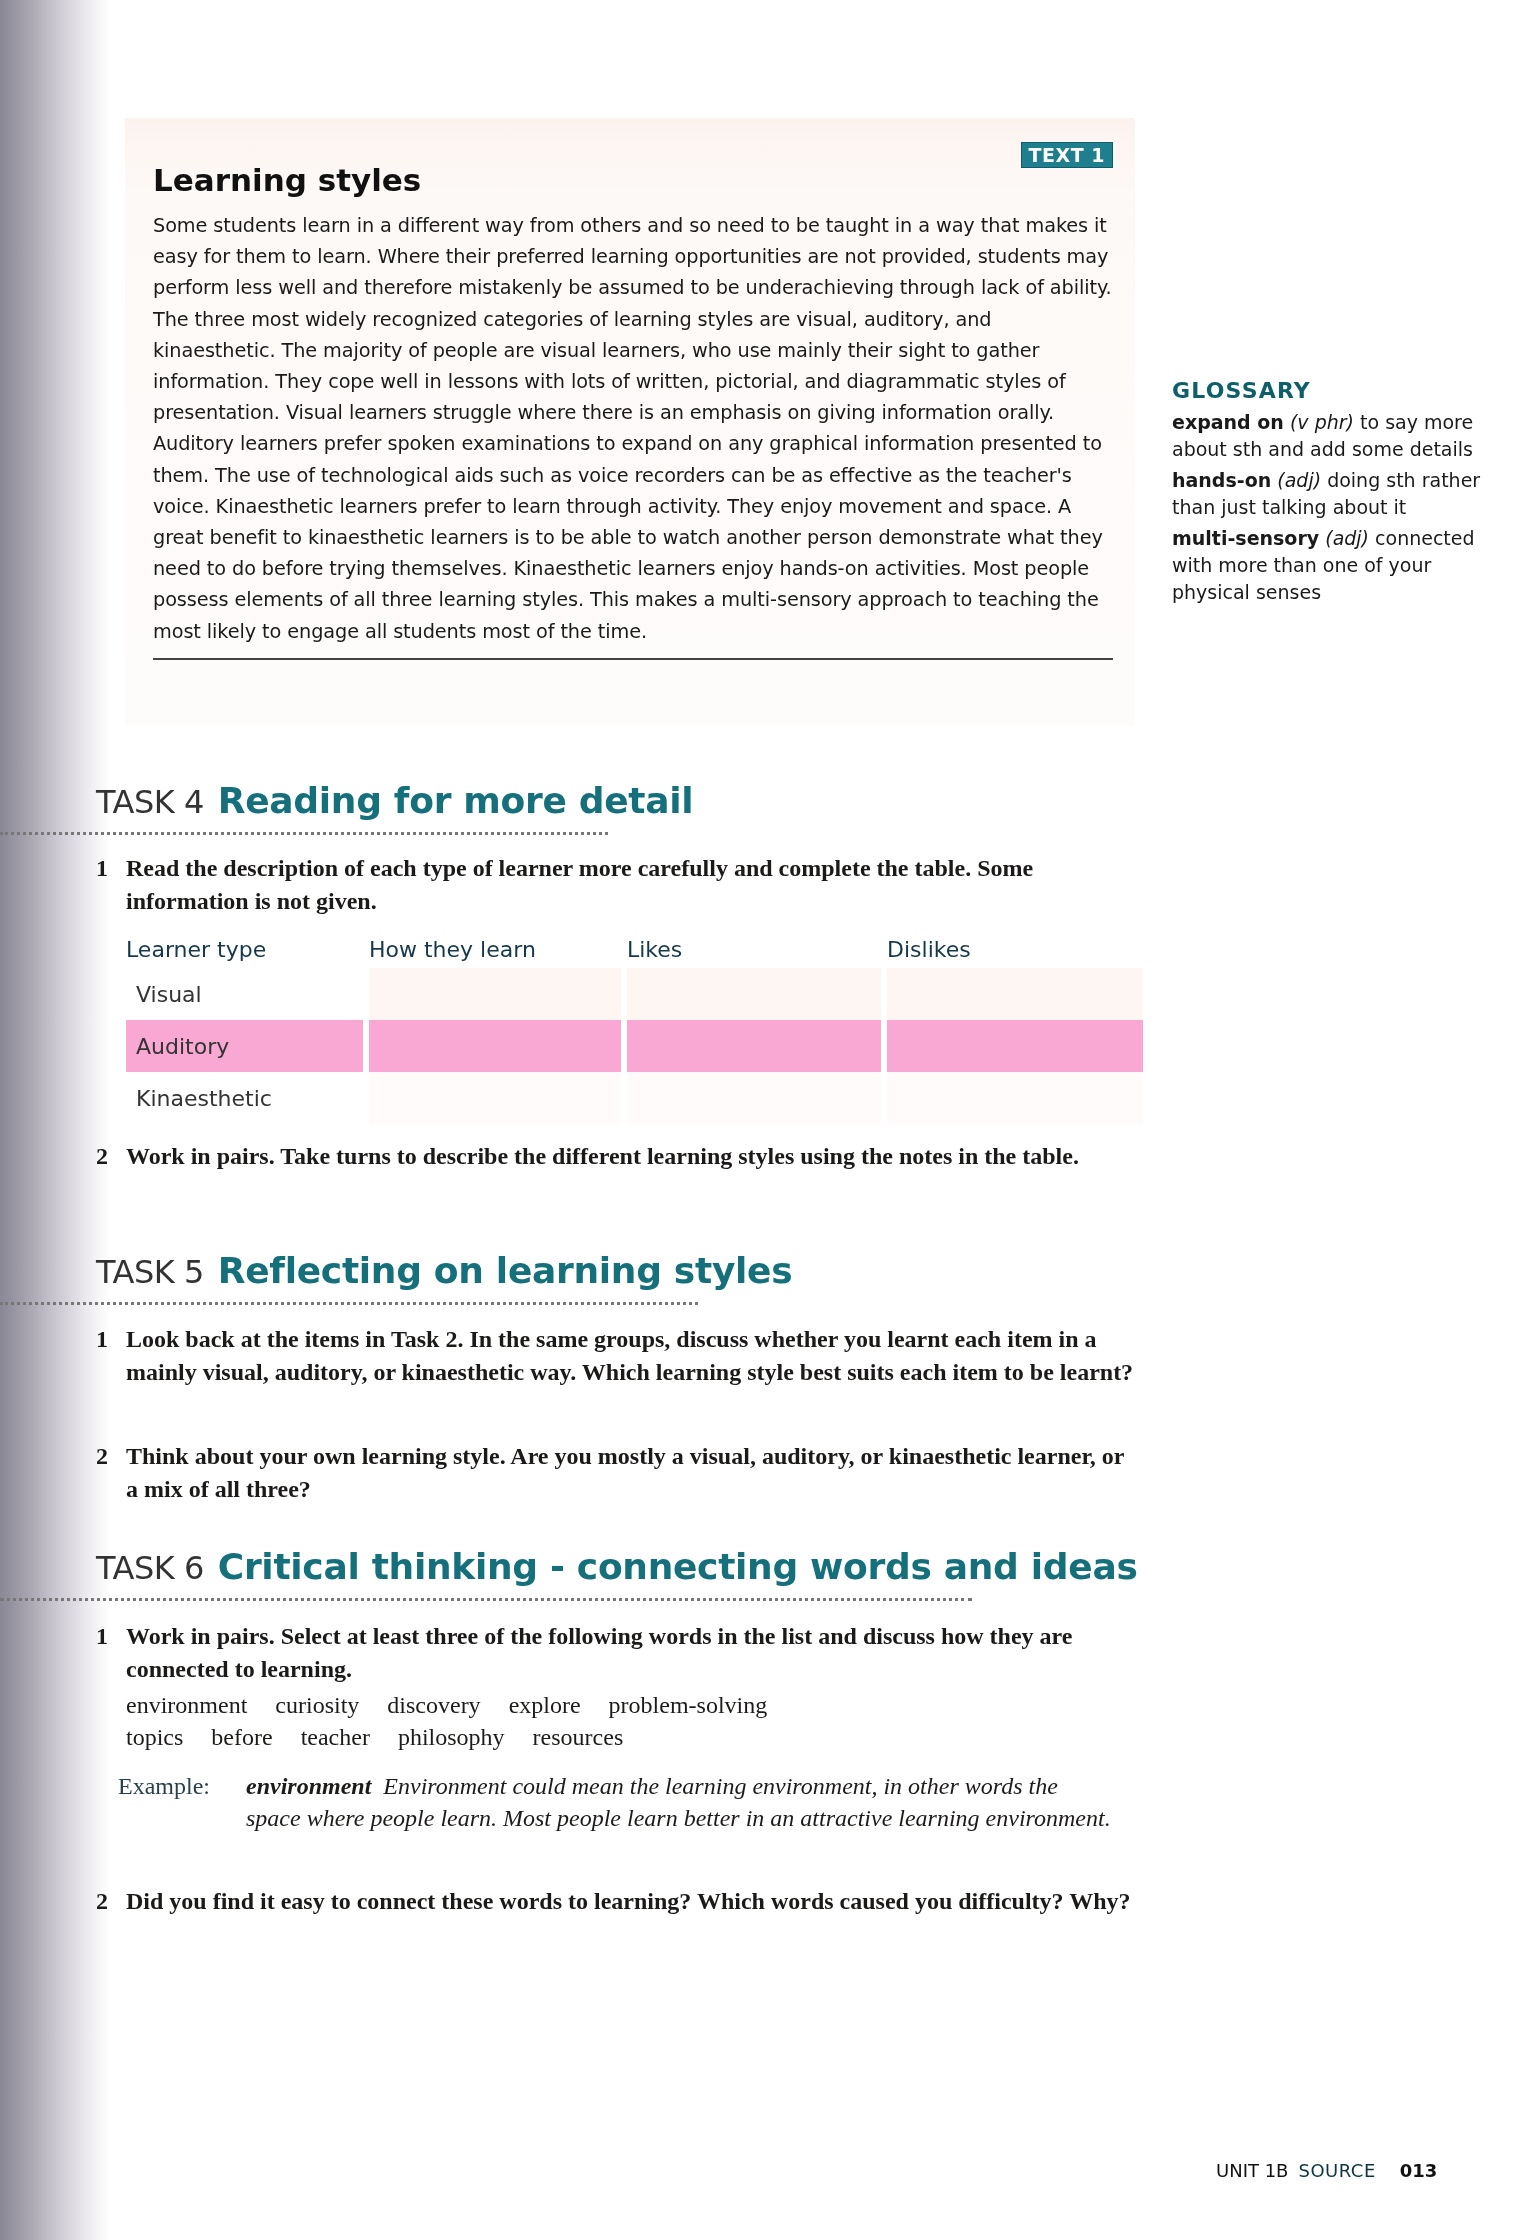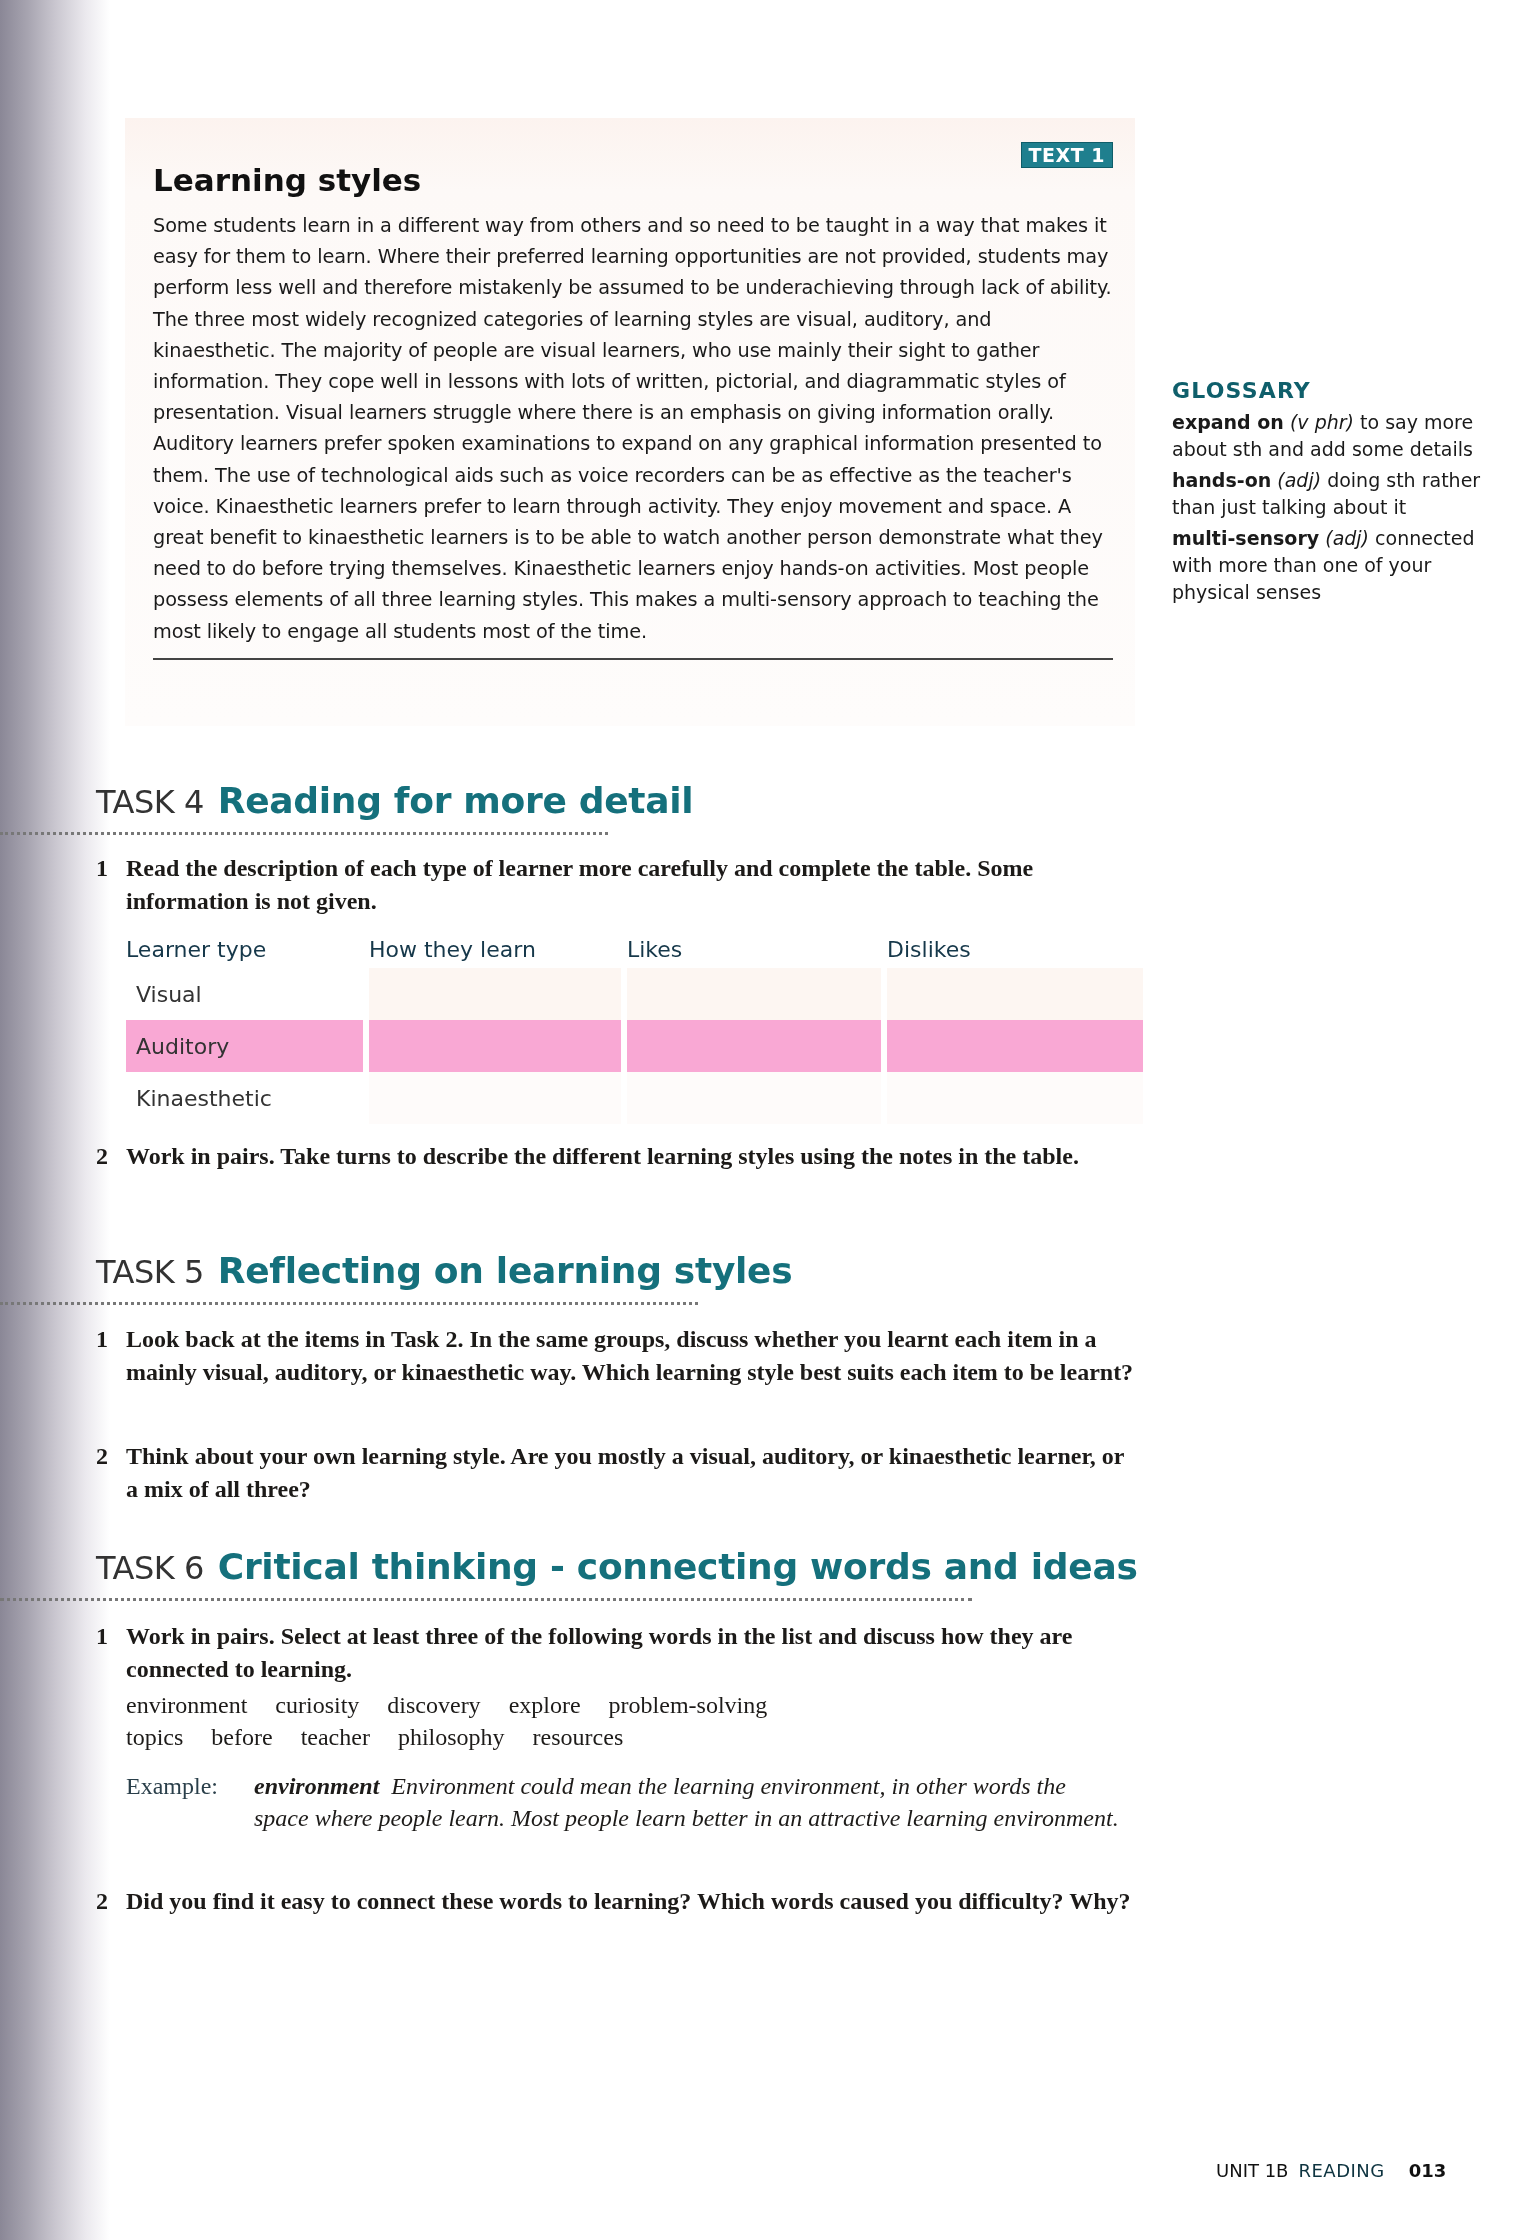--- a/index.html
+++ b/index.html
@@ -79,21 +79,21 @@
   .row-dark div { background: #f9a8d4; }
   .row-white div { background: #fefbfa; }
   .row-white div.c1 { background: transparent; }
 
   .wordlist {
     position: absolute; left: 126px; font-family: "Liberation Serif", serif; font-size: 24px; color: #1d1b19;
     word-spacing: 0;
   }
   .wordlist span { margin-right: 22px; }
   .example {
-    position: absolute; left: 126px; top: 1770px; width: 1000px; display: flex;
+    position: absolute; left: 118px; top: 1770px; width: 1000px; display: flex;
     font-family: "Liberation Serif", serif; font-size: 24px; line-height: 32px; color: #1d1b19;
   }
   .example .lbl { width: 128px; flex: 0 0 128px; color: #2a3f4a; }
   .example .body { font-style: italic; flex: 1; }
   .example .body b { font-weight: bold; }
 
   .footer {
     position: absolute; left: 1216px; top: 2160px; font-size: 18px; display: flex; gap: 10px; align-items: baseline;
   }
   .footer .unit { color: #111; }
@@ -223,15 +223,15 @@
   </span>
 </div>
 
 <div class="q" style="top:1885px;">
   <span class="n">2</span>
   <span class="t">Did you find it easy to connect these words to learning? Which words caused you difficulty? Why?</span>
 </div>
 
 <div class="footer">
   <span class="unit">UNIT 1B</span>
-  <span class="sec">READING</span>
+  <span class="sec">SOURCE</span>
   <span class="pg">013</span>
 </div>
 
 </body></html>

